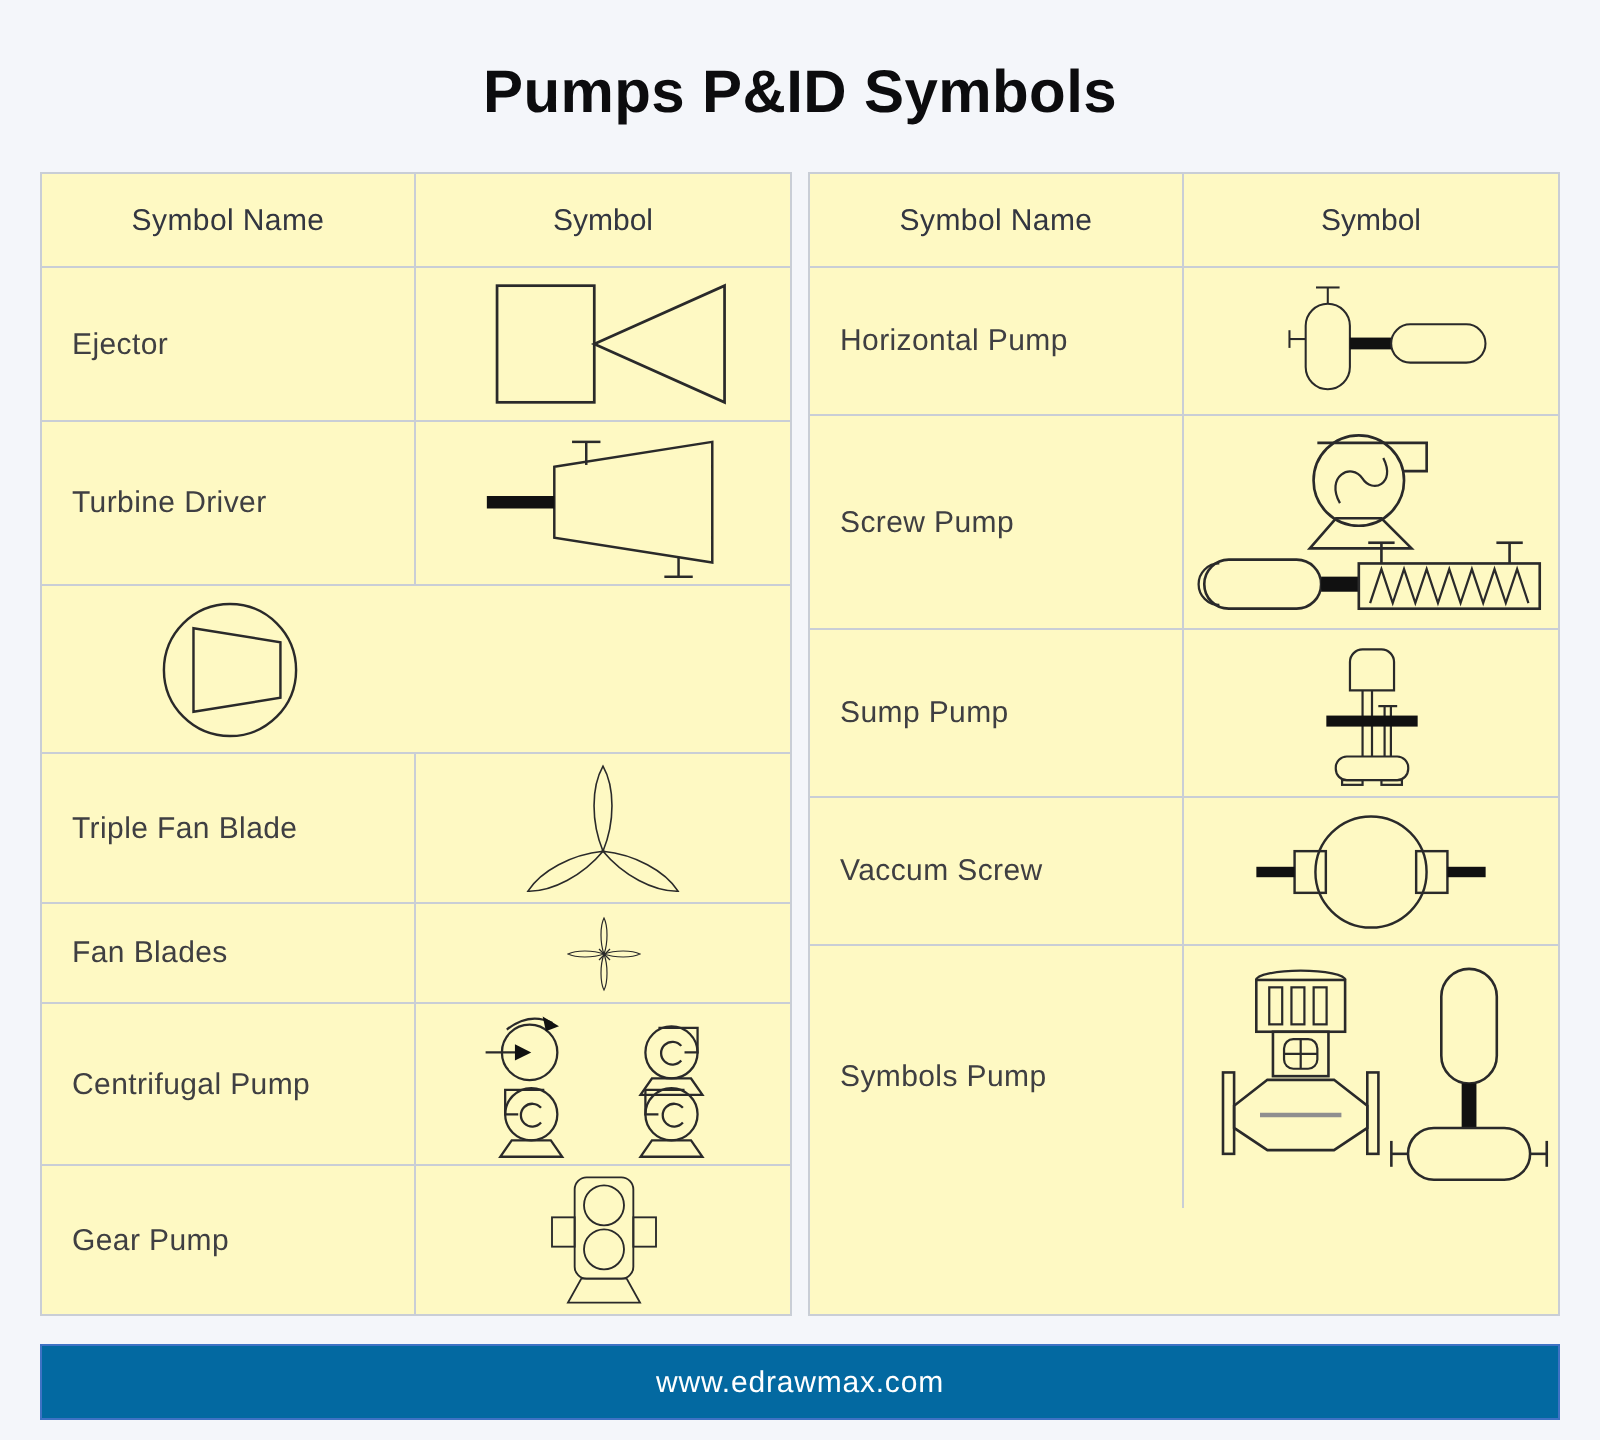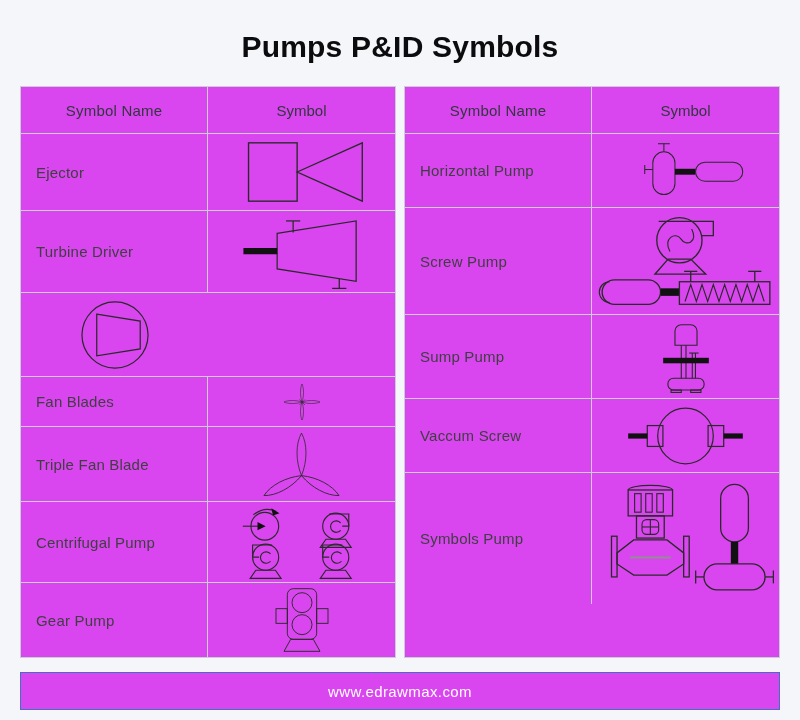--- a/index.html
+++ b/index.html
@@ -17,21 +17,21 @@
     color:#0c0c0e;
     letter-spacing:.2px;
   }
   .tables-wrap{
     display:flex;
     justify-content:space-between;
     padding:0 20px;
   }
   .sym-table{
     width:376px;
-    background:#d946ef;
+    background:#fef9c3;
     border:1px solid #c9ced6;
     box-sizing:border-box;
   }
   .row{
     display:flex;
     border-top:1px solid #c9ced6;
     box-sizing:border-box;
   }
   .row:first-child{border-top:none;}
   .cell{
@@ -58,21 +58,21 @@
     color:#333640;
   }
   svg{display:block;}
   svg .ln{stroke:#2a2a2a;fill:none;stroke-width:1.4;stroke-linecap:butt;stroke-linejoin:miter;}
   svg .thin{stroke:#2a2a2a;fill:none;stroke-width:1.2;}
   svg .fillblk{fill:#111;stroke:none;}
   svg .gray{stroke:#8f8f8f;fill:none;stroke-width:2.4;}
   .footer-bar{
     margin:14px 20px 0 20px;
     height:38px;
-    background:#d946ef;
+    background:#0369a1;
     border:1px solid #3f72c4;
     box-sizing:border-box;
     display:flex;align-items:center;justify-content:center;
     color:#ffffff;
     font-size:15px;
     letter-spacing:.4px;
   }
 </style>
 </head>
 <body>
@@ -113,41 +113,41 @@
 
     <div class="row" style="height:84px">
       <div class="cell symbol-cell">
         <svg width="96" height="80" viewBox="0 0 110 92">
           <circle class="ln" cx="55" cy="46" r="38"></circle>
           <polygon class="ln" points="34,22 84,30 84,62 34,70"></polygon>
         </svg>
       </div>
     </div>
 
+    <div class="row" style="height:75px">
+      <div class="cell name-cell">Triple Fan Blade</div>
+      <div class="cell symbol-cell">
+        <svg width="93" height="70" viewBox="0 0 140 105">
+          <path class="thin" d="M70,70 C61,48 61,22 70,6 C79,22 79,48 70,70 Z"></path>
+          <path class="thin" d="M70,70 C61,48 61,22 70,6 C79,22 79,48 70,70 Z" transform="rotate(118 70 70)"></path>
+          <path class="thin" d="M70,70 C61,48 61,22 70,6 C79,22 79,48 70,70 Z" transform="rotate(-118 70 70)"></path>
+        </svg>
+      </div>
+    </div>
+
     <div class="row" style="height:50px">
       <div class="cell name-cell">Fan Blades</div>
       <div class="cell symbol-cell">
         <svg width="46" height="46" viewBox="0 0 92 92">
           <path class="thin" d="M46,46 C42,35 42,18 46,10 C50,18 50,35 46,46 Z"></path>
           <path class="thin" d="M46,46 C42,35 42,18 46,10 C50,18 50,35 46,46 Z" transform="rotate(90 46 46)"></path>
           <path class="thin" d="M46,46 C42,35 42,18 46,10 C50,18 50,35 46,46 Z" transform="rotate(180 46 46)"></path>
           <path class="thin" d="M46,46 C42,35 42,18 46,10 C50,18 50,35 46,46 Z" transform="rotate(270 46 46)"></path>
           <line class="thin" x1="41" y1="41" x2="52" y2="52"></line>
           <line class="thin" x1="41" y1="52" x2="52" y2="41"></line>
-        </svg>
-      </div>
-    </div>
-
-    <div class="row" style="height:75px">
-      <div class="cell name-cell">Triple Fan Blade</div>
-      <div class="cell symbol-cell">
-        <svg width="93" height="70" viewBox="0 0 140 105">
-          <path class="thin" d="M70,70 C61,48 61,22 70,6 C79,22 79,48 70,70 Z"></path>
-          <path class="thin" d="M70,70 C61,48 61,22 70,6 C79,22 79,48 70,70 Z" transform="rotate(118 70 70)"></path>
-          <path class="thin" d="M70,70 C61,48 61,22 70,6 C79,22 79,48 70,70 Z" transform="rotate(-118 70 70)"></path>
         </svg>
       </div>
     </div>
 
     <div class="row" style="height:81px">
       <div class="cell name-cell">Centrifugal Pump</div>
       <div class="cell symbol-cell">
         <svg width="139" height="75" viewBox="0 0 170 92">
           <circle class="ln" cx="40" cy="26" r="17"></circle>
           <line class="ln" x1="13" y1="26" x2="33" y2="26"></line>

